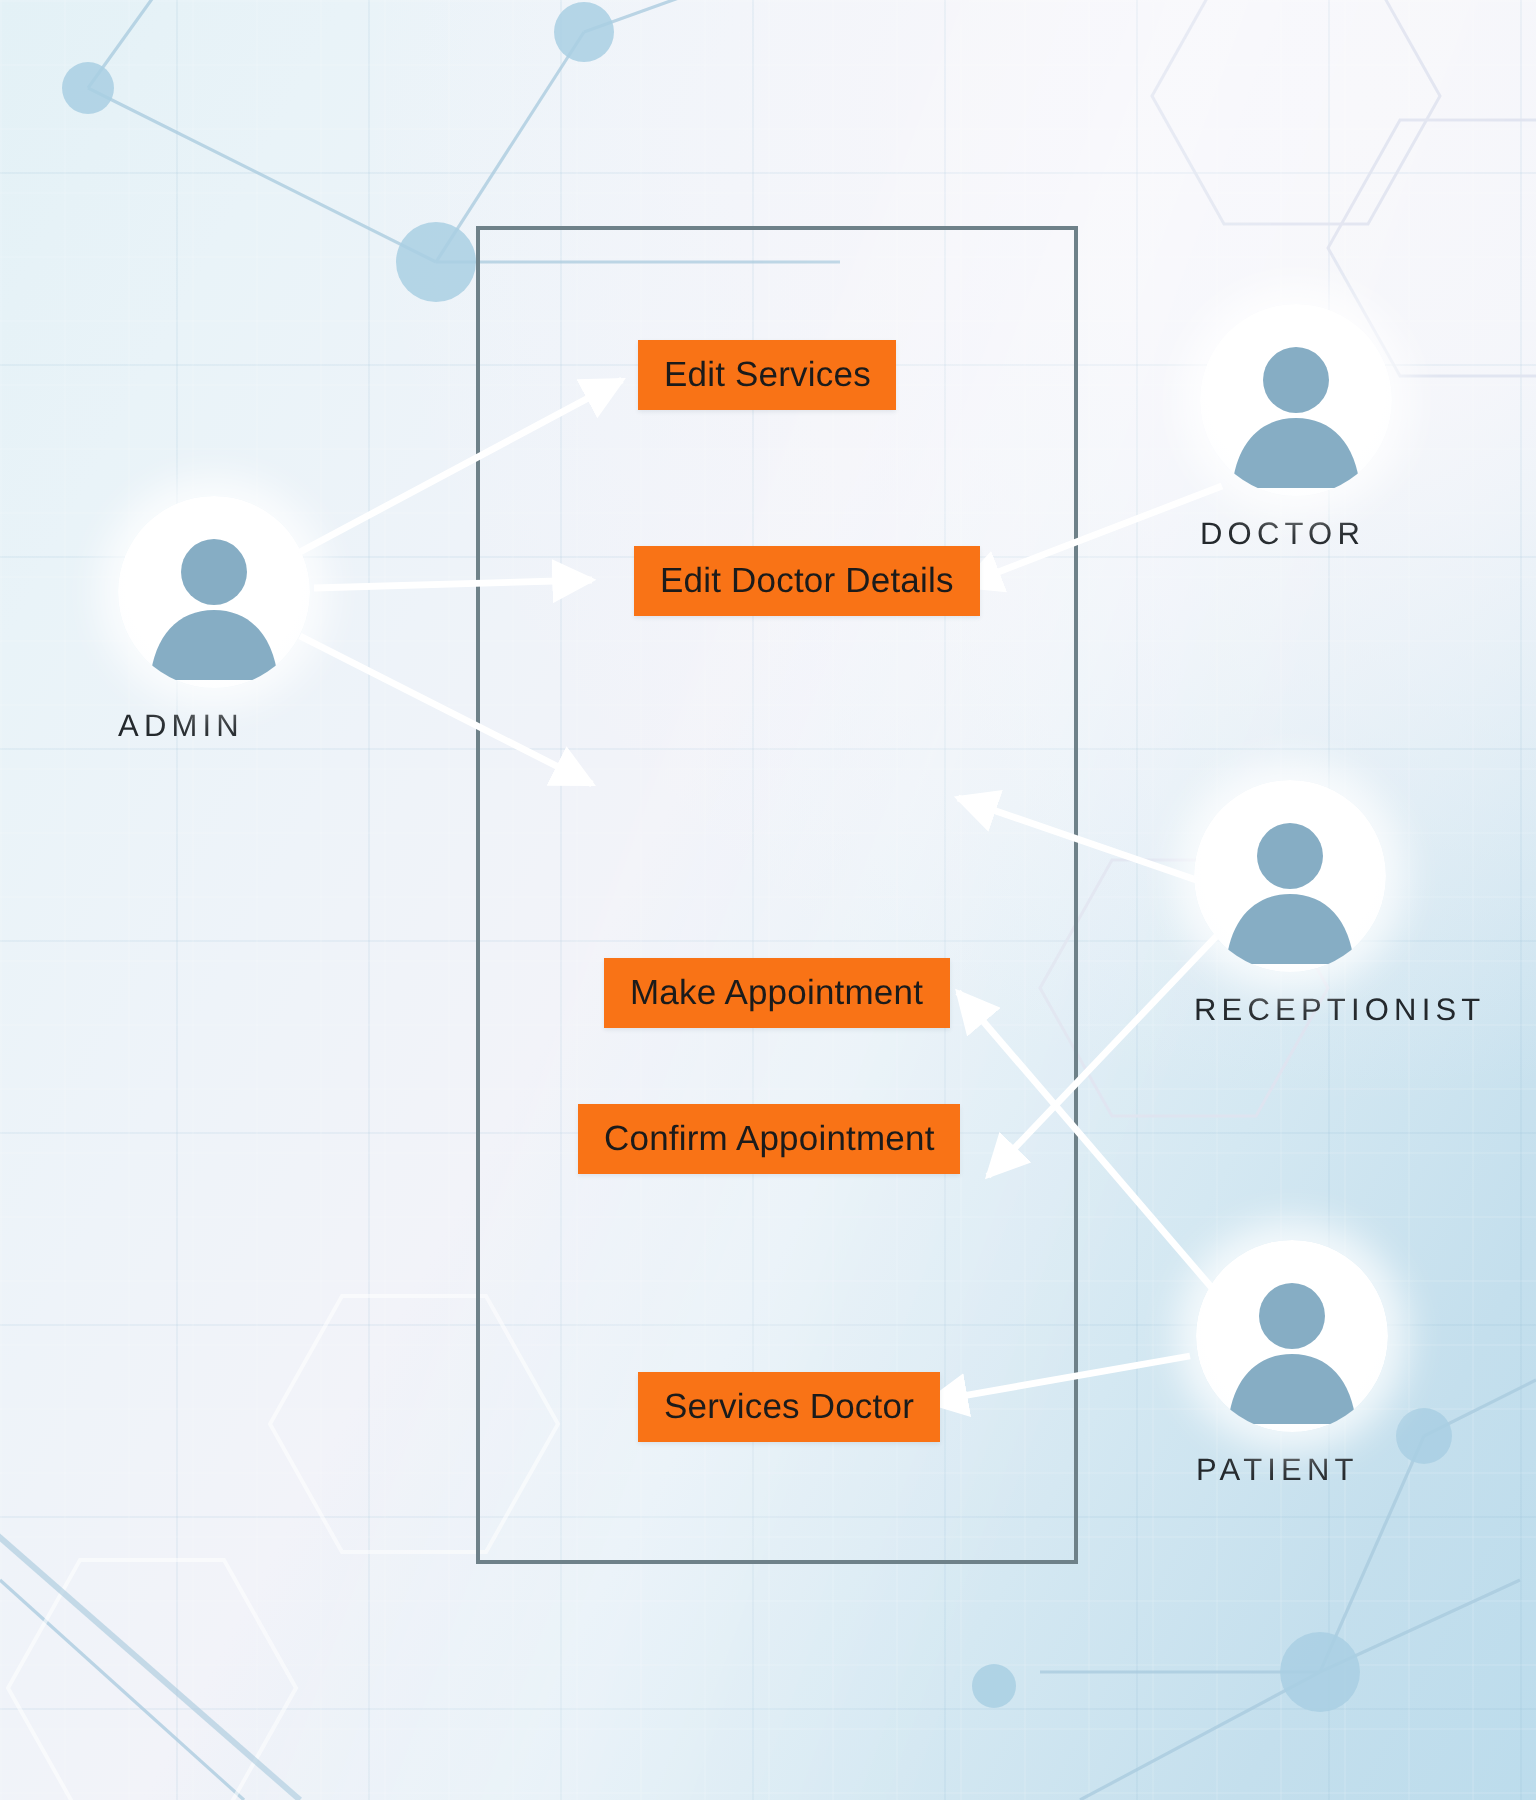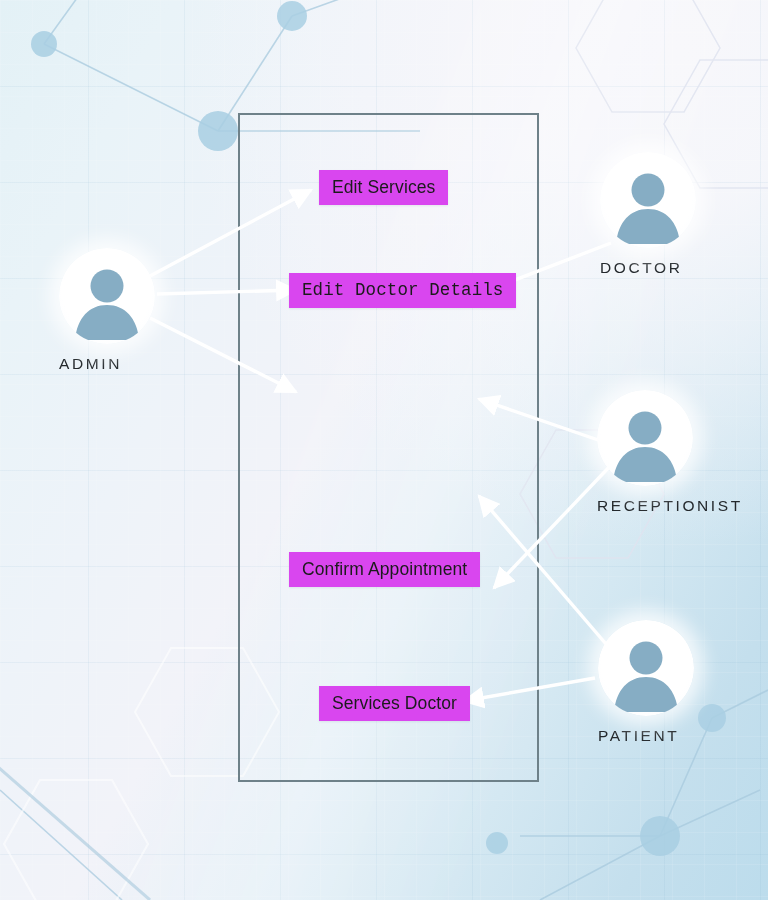--- a/index.html
+++ b/index.html
@@ -47,21 +47,21 @@
 
   
   .boundary{
     position:absolute;left:238px;top:113px;width:301px;height:669px;
     border:2px solid #6e8189;background:rgba(255,255,255,0.03);
     box-sizing:border-box;
   }
 
   
   .usecase{
-    position:absolute;background:#d946ef;
+    position:absolute;background:#f97316;
     color:#1b1b1b;font-size:17.5px;letter-spacing:.1px;
     padding:7px 13px 8px 13px;white-space:nowrap;
     box-shadow:0 1px 2px rgba(60,90,110,0.10);
     line-height:1.15;
   }
 
   
   .actor{position:absolute;display:flex;flex-direction:column;align-items:flex-start;}
   .avatar{
     width:96px;height:96px;border-radius:50%;
@@ -140,21 +140,22 @@
 
       <path d="M604 442 L479 399"></path>
       <path d="M614 462 L494 588"></path>
 
       <path d="M606 644 L479 496"></path>
       <path d="M595 678 L464 701"></path>
     </g>
   </svg>
 
   <div class="usecase" style="left:319px;top:170px;">Edit Services</div>
-  <div class="usecase" style="left:289px;top:273px;font-family:Liberation Mono, monospace;">Edit Doctor Details</div>
+  <div class="usecase" style="left:317px;top:273px;">Edit Doctor Details</div>
+  <div class="usecase" style="left:302px;top:479px;">Make Appointment</div>
   <div class="usecase" style="left:289px;top:552px;">Confirm Appointment</div>
   <div class="usecase" style="left:319px;top:686px;">Services Doctor</div>
 
   <div class="actor" style="left:59px;top:248px;">
     <div class="avatar">
       <svg width="96" height="96" viewBox="0 0 96 96">
         <circle cx="48" cy="38" r="16.5" fill="#86adc4"></circle>
         <path d="M48 57 C30 57 18 70 16 92 L80 92 C78 70 66 57 48 57 Z" fill="#86adc4"></path>
       </svg>
     </div>

